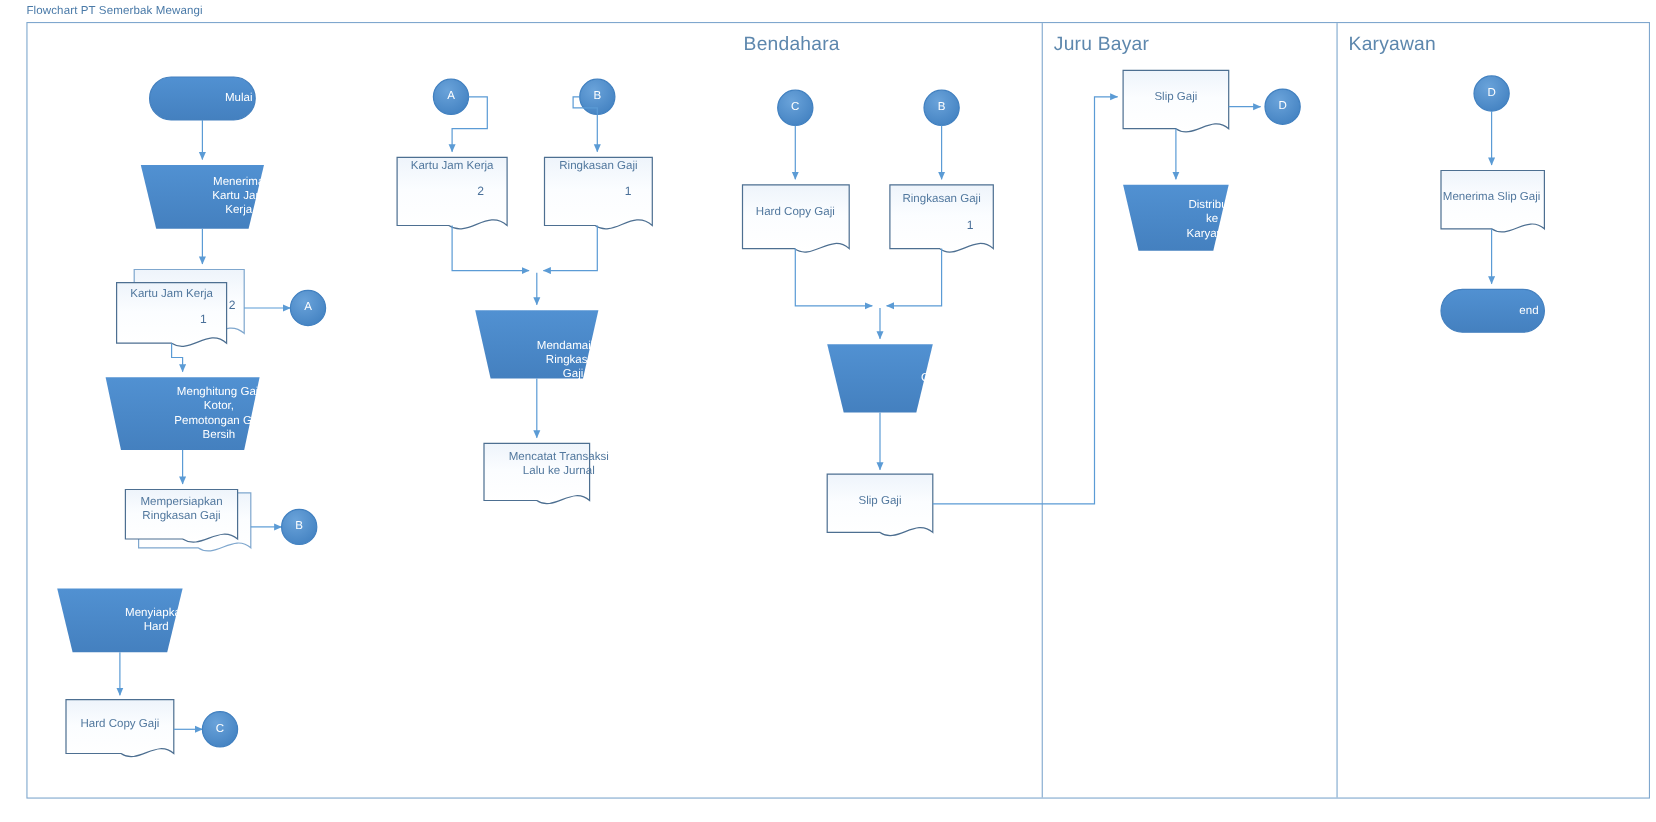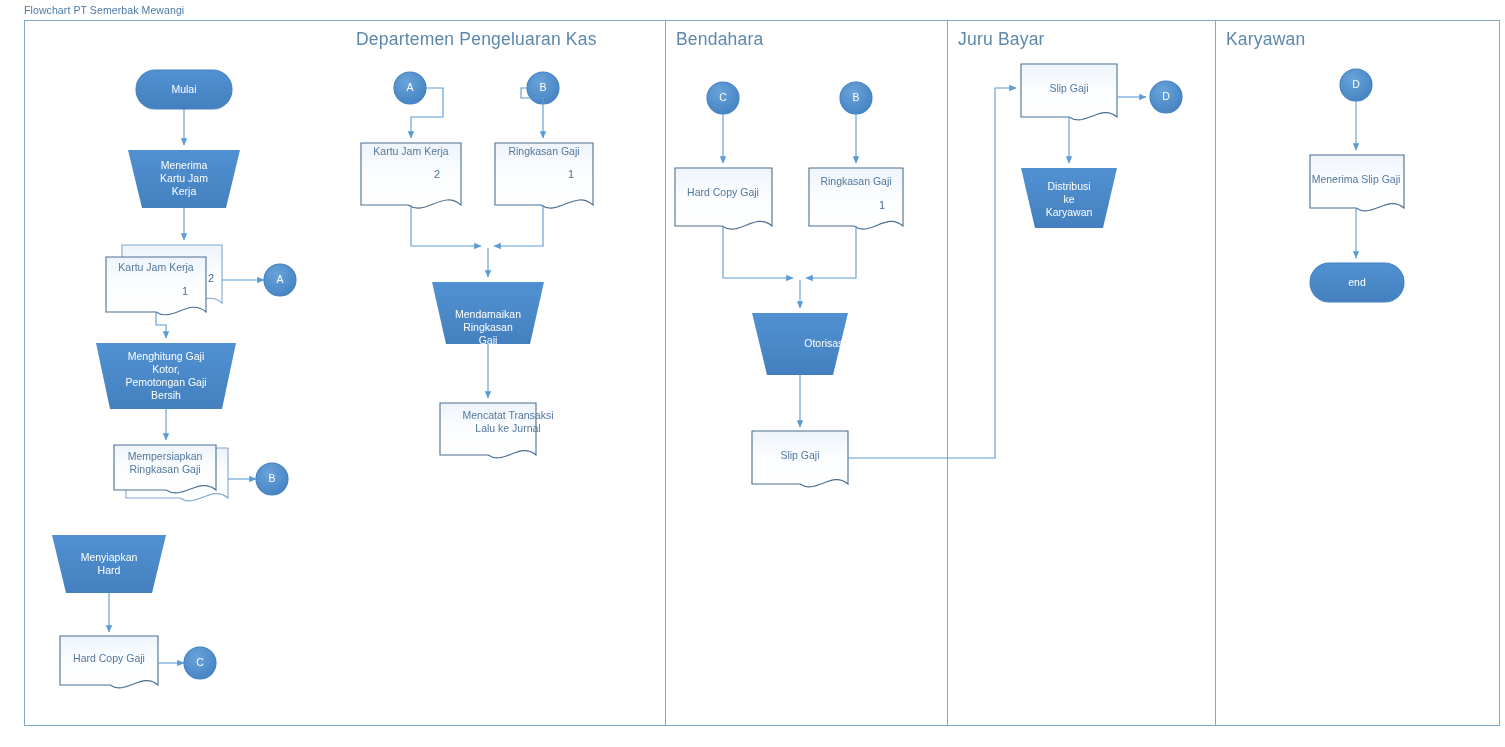--- a/index.html
+++ b/index.html
@@ -39,33 +39,30 @@
   #canvas{position:absolute;left:0;top:0;width:1505px;height:747px;pointer-events:none;}
   #canvas *{pointer-events:auto;}
 
   .lbl{
     position:absolute;
     font-size:10.5px;line-height:13px;
     text-align:center;white-space:pre-line;
     pointer-events:none;
   }
   .lbl.dark{color:#52789e;}
-  .lbl.light{color:#ffffff;}
+  .lbl.light{color:#ffffff;padding-left:33px;}
   .lbl.num{font-size:11px;color:#4a7099;text-align:right;}
   .lbl.conn{font-size:10.5px;color:#ffffff;}
 </style>
 </head>
 <body>
 
 <div id="doc-title">Flowchart PT Semerbak Mewangi</div>
 
 <div id="pool">
-  <div class="lane" style="left:321px;width:320px;">
-    <div class="lane-title left">Departemen Pengeluaran Kas</div>
-  </div>
   <div class="lane" style="left:923px;width:268px;">
     <div class="lane-title left">Juru Bayar</div>
   </div>
   <div class="lane" style="left:641px;width:282px;">
     <div class="lane-title left">Bendahara</div>
   </div>
   <div class="lane last" style="left:1191px;width:283px;">
     <div class="lane-title left">Karyawan</div>
   </div>
 </div>

